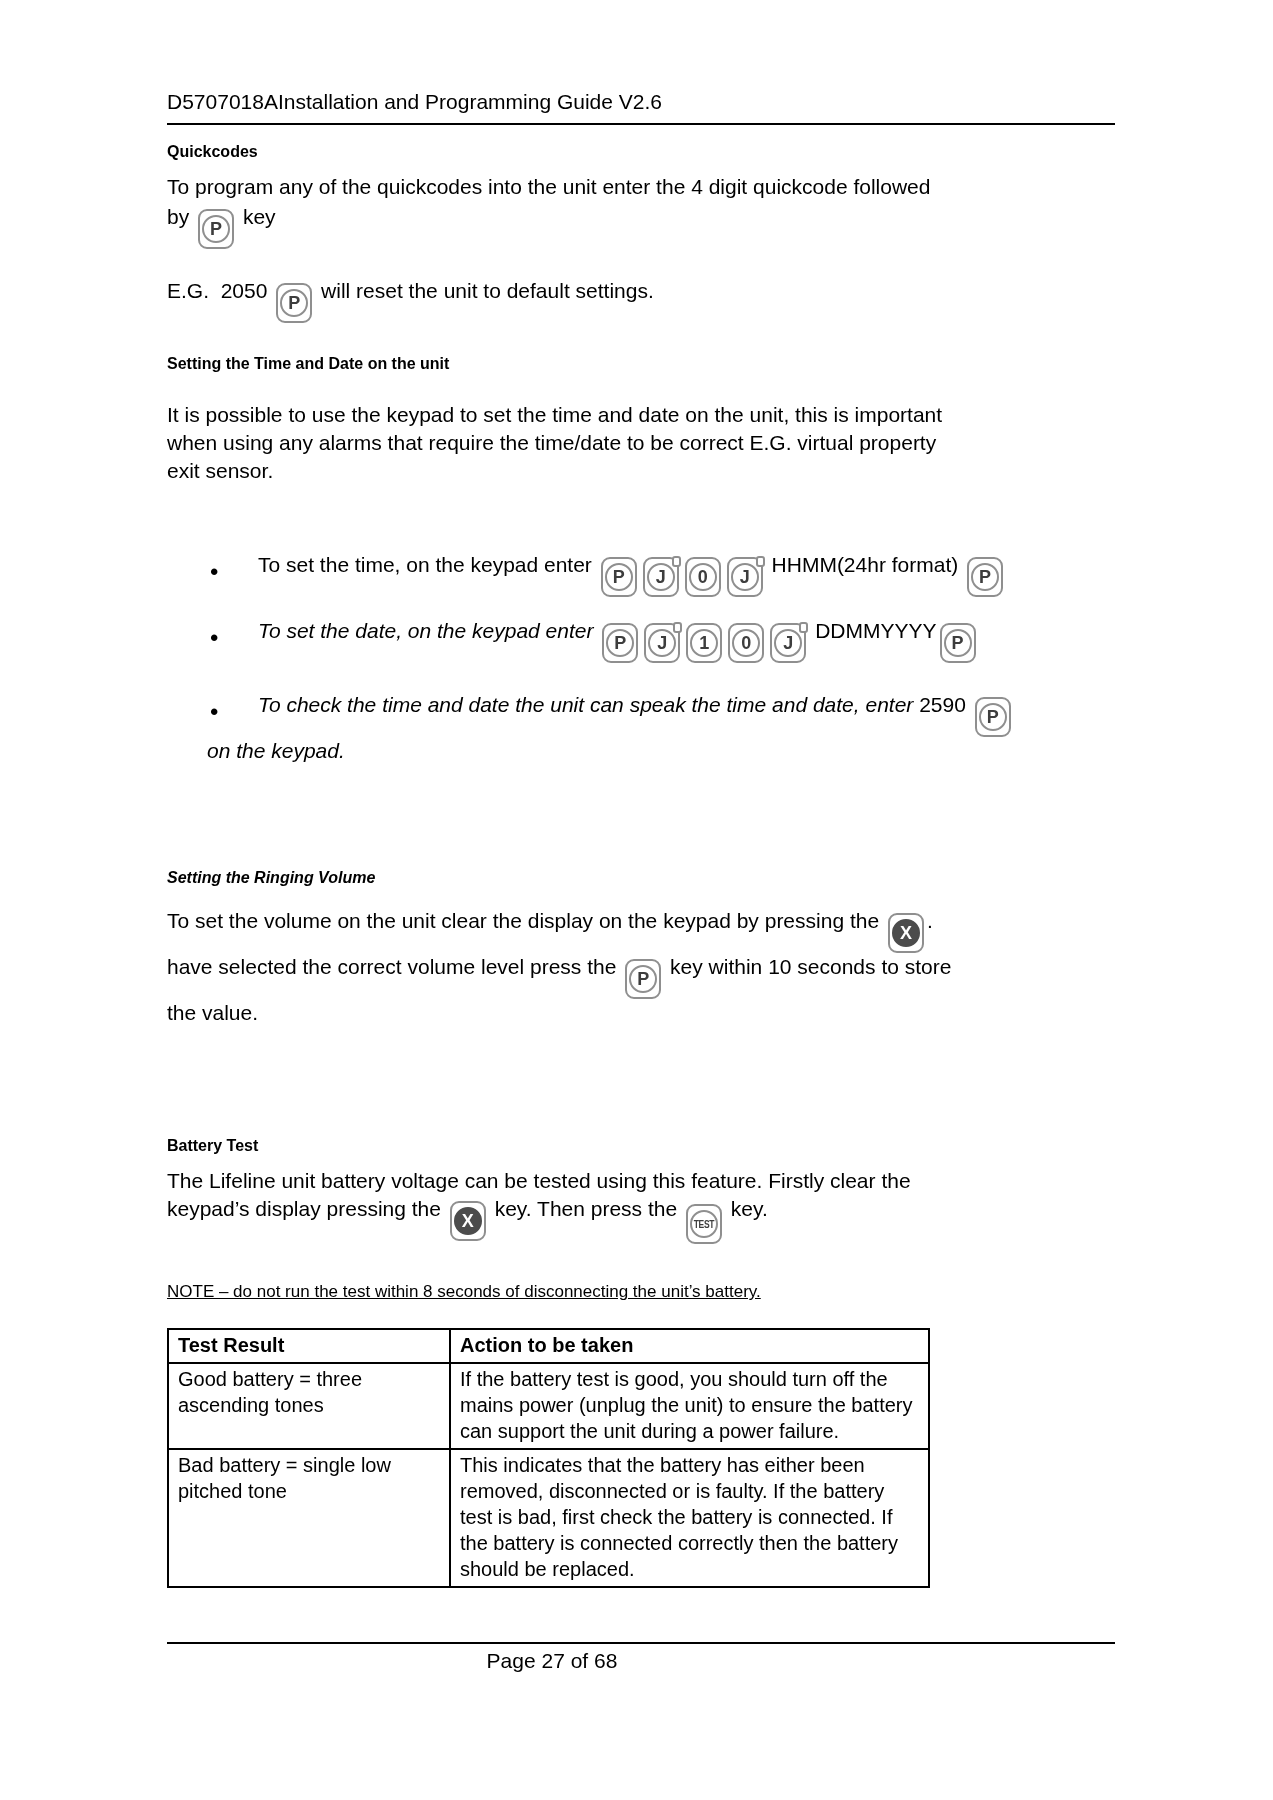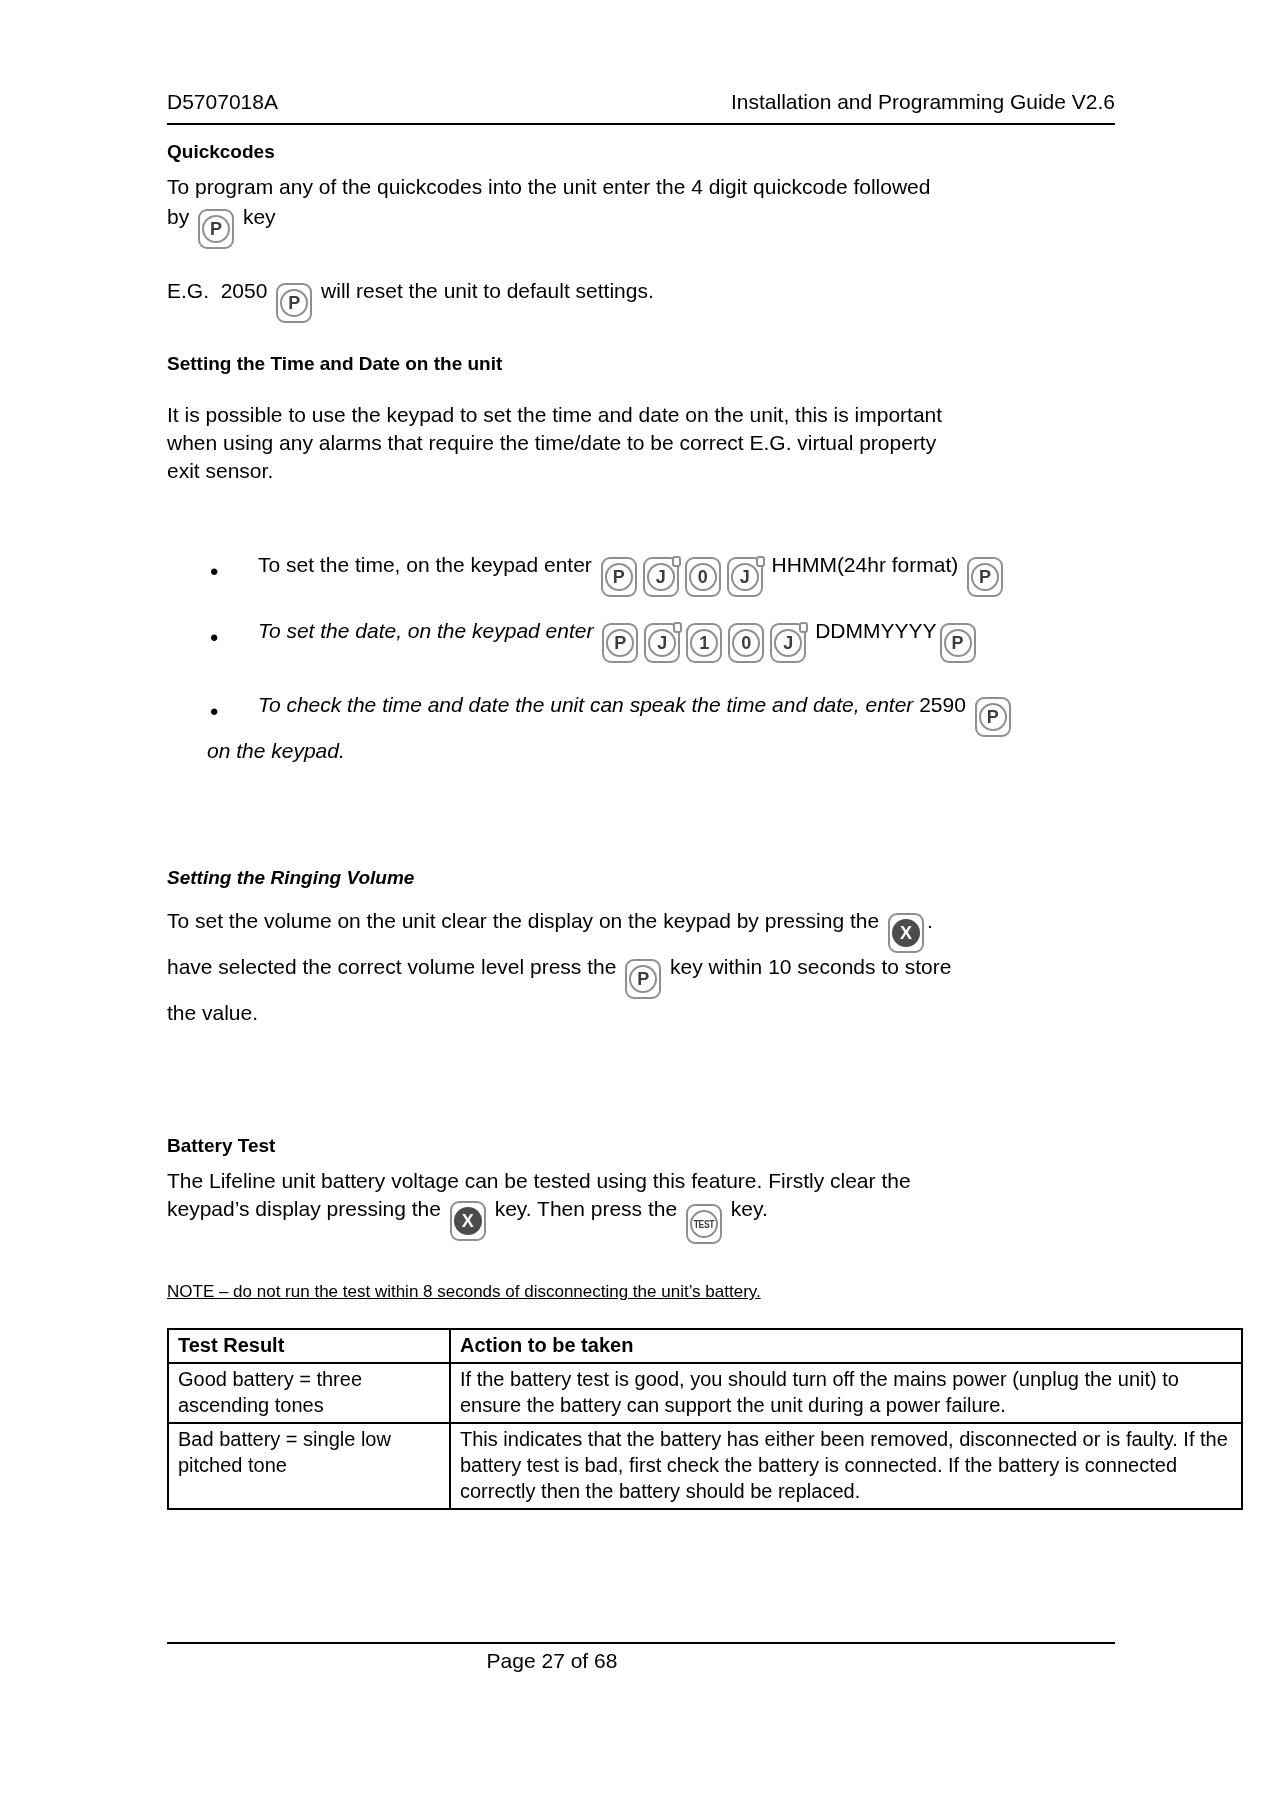--- a/index.html
+++ b/index.html
@@ -5,25 +5,25 @@
   html,body { margin:0; padding:0; background:#e8e8e8; }
   .page {
     position:relative; width:1273px; height:1800px; margin:0 auto;
     background:#ffffff; overflow:hidden;
     font-family:"Liberation Sans","DejaVu Sans",sans-serif;
     color:#000;
   }
   .content { position:absolute; left:167px; top:0; width:948px; }
 
   .doc-header {
-    margin-top:90px; display:flex; justify-content:space-between; align-items:flex-end;
+    margin-top:90px; display:flex; justify-content:flex-start; align-items:flex-end;
     font-size:21px; padding-bottom:9px; border-bottom:2px solid #000;
   }
 
-  .h { font-size:19px; font-weight:bold; line-height:26px; margin:0; }
+  .h { font-size:16px; font-weight:bold; line-height:26px; margin:0; }
   .h-quick   { margin-top:14px; }
   .h-time    { margin-top:28px; }
   .h-ring    { margin-top:100px;font-style:italic; }
   .h-batt    { margin-top:106px; }
 
   .line { font-size:21px; line-height:28px; white-space:nowrap; }
   .m-t8  { margin-top:8px; }
   .m-t2  { margin-top:2px; }
   .m-t16 { margin-top:16px; }
   .m-t24 { margin-top:24px; }
@@ -61,21 +61,21 @@
   .bullet { position:relative; margin-left:91px; margin-bottom:20px; }
   .bullet::before {
     content:"\2022"; position:absolute; left:-48px; top:50%;
     transform:translateY(-58%); font-size:24px; font-style:normal;
   }
   .bullet-cont { margin-left:40px; }
   .bullet.b3 { margin-bottom:0; }
 
   
   .bt-table {
-    margin-top:22px; width:1076px; border-collapse:collapse;
+    margin-top:22px; width:763px; border-collapse:collapse;
     font-size:20px; line-height:26px;
   }
   .bt-table th, .bt-table td {
     border:2px solid #000; text-align:left; vertical-align:top;
     padding:2px 9px 4px 9px; font-weight:normal;
   }
   .bt-table th { font-weight:bold; }
   .col-result { width:262px; }
 
   .note { font-size:17px;text-decoration:underline; }

